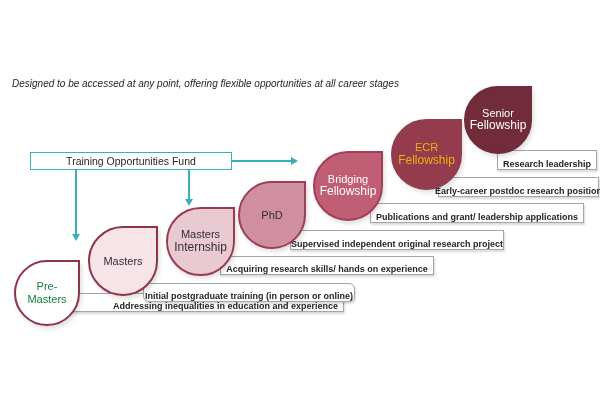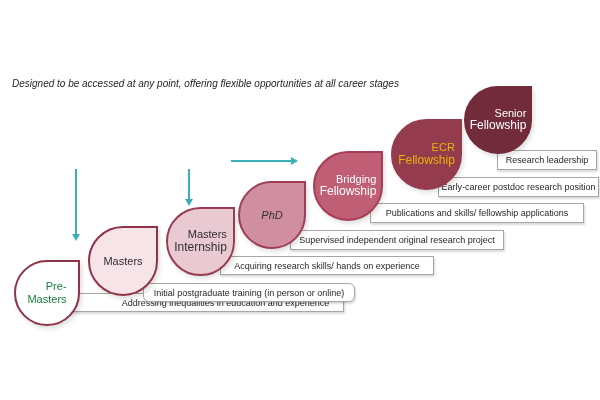--- a/index.html
+++ b/index.html
@@ -23,41 +23,44 @@
     border-top:7px solid var(--accent);
   }
   .arrow-right{
     position:absolute;width:0;height:0;
     border-top:4px solid transparent;border-bottom:4px solid transparent;
     border-left:7px solid var(--accent);
   }
   .stage{
     position:absolute;border-radius:50% 0 50% 50%;
     border:2px solid transparent;box-sizing:border-box;
-    display:flex;align-items:center;justify-content:center;text-align:right;
+    display:flex;align-items:center;justify-content:center;text-align:center;
     box-shadow:2px 3px 4px rgba(0,0,0,0.12);z-index:3;
   }
   .stage .stage-text{display:flex;flex-direction:column;line-height:1.15;}
   .stage .l1{font-size:11px;}
   .stage .sub{font-size:12px;}
   .stage[data-stage="0"] .sub{font-size:11px;}
   .label-box{
     position:absolute;background:#ffffff;border:1px solid #a6a6a6;
     box-shadow:1px 2px 2px rgba(0,0,0,0.15);
-    display:flex;align-items:center;justify-content:center;
-    font-size:9px;color:#262626;white-space:nowrap;z-index:1;
+    display:flex;align-items:flex-end;justify-content:center;
+    font-size:9px;color:#262626;white-space:nowrap;z-index:1;font-weight:bold;
   }
 </style>
 </head>
 <body>
 
 <div id="canvas">
 
   <div class="title">Designed to be accessed at any point, offering flexible opportunities at all career stages</div>
 
+  <div class="fund-box">
+    <span>Training Opportunities Fund</span>
+  </div>
 
   <div class="tline" style="left:75px;top:169px;width:1.5px;height:65px;"></div>
   <div class="arrow-down" style="left:72px;top:234px;"></div>
 
   <div class="tline" style="left:188px;top:169px;width:1.5px;height:30px;"></div>
   <div class="arrow-down" style="left:185px;top:199px;"></div>
 
   <div class="tline" style="left:231px;top:160px;width:60px;height:1.5px;"></div>
   <div class="arrow-right" style="left:291px;top:157px;"></div>
 
@@ -67,21 +70,21 @@
   <div class="label-box" style="left:143px;top:283px;width:210px;height:17px;border-radius:6px;">
       <span>Initial postgraduate training (in person or online)</span>
     </div>
   <div class="label-box" style="left:220px;top:256px;width:212px;height:17px;">
       <span>Acquiring research skills/ hands on experience</span>
     </div>
   <div class="label-box" style="left:290px;top:230px;width:212px;height:18px;">
       <span>Supervised independent original research project</span>
     </div>
   <div class="label-box" style="left:370px;top:203px;width:212px;height:18px;">
-      <span>Publications and skills/ fellowship applications</span>
+      <span>Publications and grant/ leadership applications</span>
     </div>
   <div class="label-box" style="left:438px;top:177px;width:159px;height:18px;">
       <span>Early-career postdoc research position</span>
     </div>
   <div class="label-box" style="left:497px;top:150px;width:98px;height:18px;">
       <span>Research leadership</span>
     </div>
 
   <div class="stage" data-stage="0" style="left: 14px; top: 260px; width: 66px; height: 66px; background: rgb(255, 255, 255); border-color: rgb(140, 53, 71); color: #15803d;">
     <div class="stage-text">
@@ -94,21 +97,21 @@
         <span class="l1">Masters</span>
         <span class="sub"></span>
       </div>
   </div>
   <div class="stage" data-stage="2" style="left: 166px; top: 207px; width: 69px; height: 69px; background: rgb(233, 202, 211); border-color: rgb(154, 60, 80); color: rgb(51, 46, 51);">
     <div class="stage-text">
         <span class="l1">Masters</span>
         <span class="sub">Internship</span>
       </div>
   </div>
-  <div class="stage" data-stage="3" style="left: 238px; top: 181px; width: 68px; height: 68px; background: rgb(208, 143, 160); border-color: rgb(158, 62, 84); color: rgb(51, 46, 51); font-style: italic;">
+  <div class="stage" data-stage="3" style="left: 238px; top: 181px; width: 68px; height: 68px; background: rgb(208, 143, 160); border-color: rgb(158, 62, 84); color: rgb(51, 46, 51);">
     <div class="stage-text">
         <span class="l1">PhD</span>
         <span class="sub"></span>
       </div>
   </div>
   <div class="stage" data-stage="4" style="left: 313px; top: 151px; width: 70px; height: 70px; background: rgb(192, 94, 117); border-color: rgb(164, 62, 86); color: rgb(255, 255, 255);">
     <div class="stage-text">
         <span class="l1">Bridging</span>
         <span class="sub">Fellowship</span>
       </div>

